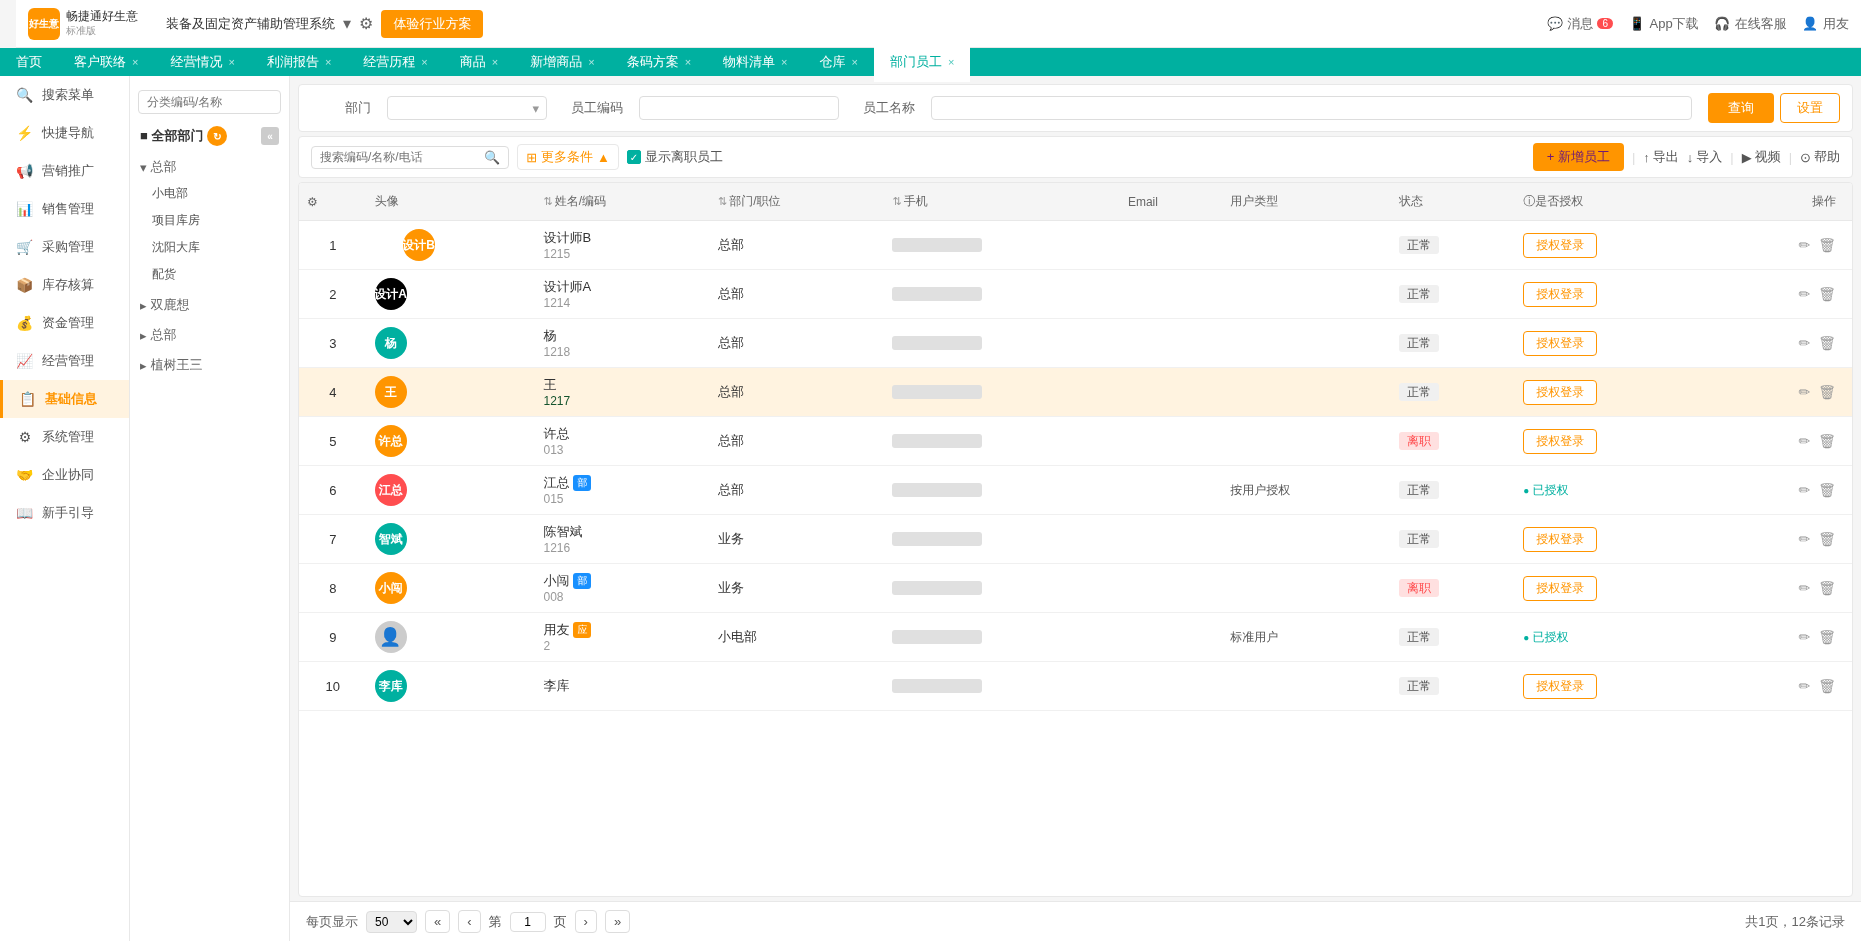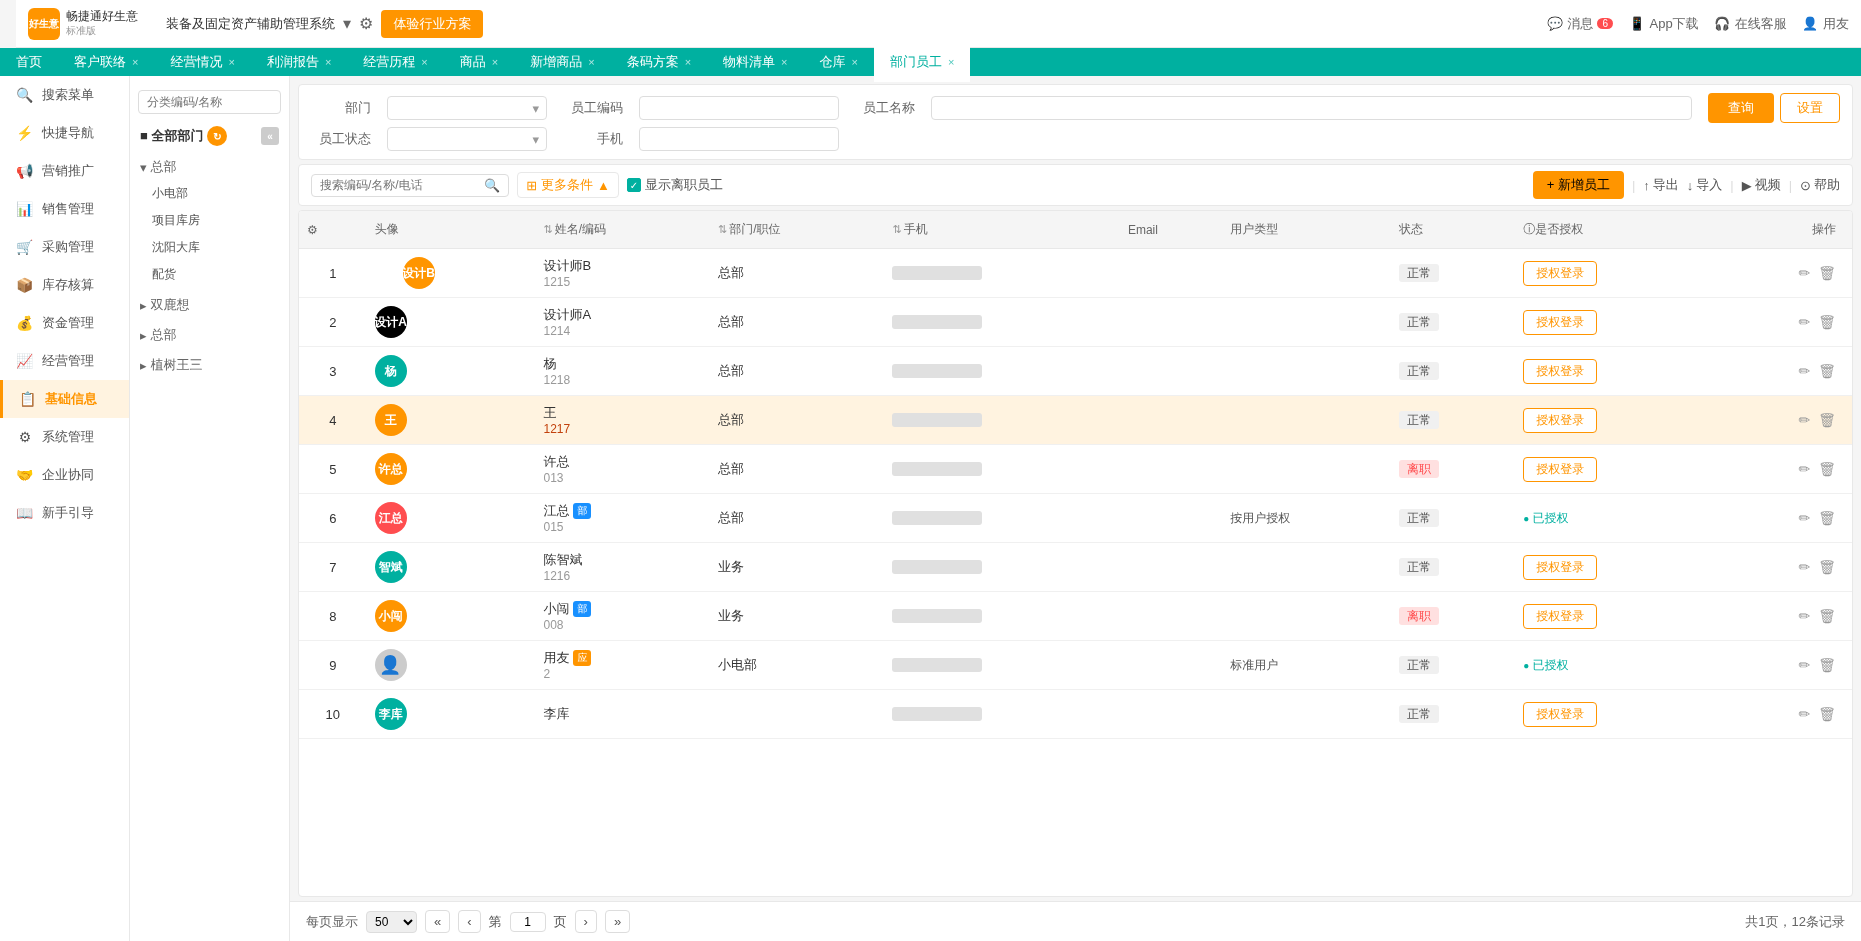--- a/index.html
+++ b/index.html
@@ -65,21 +65,21 @@
     .btn-reset { background: #fff; color: #ff9500; border: 1px solid #ff9500; border-radius: 4px; padding: 5px 16px; cursor: pointer; font-size: 13px; }
 
     
     .toolbar { background: #fff; margin: 4px 8px 0 8px; border-radius: 4px; padding: 6px 12px; border: 1px solid #e8e8e8; display: flex; align-items: center; gap: 8px; }
     .toolbar-search { display: flex; align-items: center; border: 1px solid #ddd; border-radius: 4px; padding: 3px 8px; gap: 4px; }
     .toolbar-search input { border: none; outline: none; font-size: 12px; color: #666; width: 160px; }
     .filter-more { display: flex; align-items: center; gap: 4px; color: #ff9500; font-size: 12px; cursor: pointer; border: 1px solid #e8e8e8; border-radius: 4px; padding: 3px 8px; }
     .show-resigned { display: flex; align-items: center; gap: 4px; color: #555; font-size: 12px; cursor: pointer; }
     .checkbox-custom { width: 14px; height: 14px; border: 1px solid #00b0a0; border-radius: 2px; background: #00b0a0; display: flex; align-items: center; justify-content: center; color: #fff; font-size: 10px; }
     .toolbar-right { margin-left: auto; display: flex; align-items: center; gap: 8px; }
-    .btn-add-emp { background: #ff9500; color: #000000; border: none; border-radius: 4px; padding: 5px 14px; cursor: pointer; font-size: 13px; display: flex; align-items: center; gap: 4px; text-align: right; }
+    .btn-add-emp { background: #ff9500; color: #701a75; border: none; border-radius: 4px; padding: 5px 14px; cursor: pointer; font-size: 13px; display: flex; align-items: center; gap: 4px; text-align: right; }
     .toolbar-action { color: #555; font-size: 12px; cursor: pointer; display: flex; align-items: center; gap: 3px; }
     .toolbar-divider { color: #ddd; }
 
     
     .table-wrap { flex: 1; overflow-y: auto; margin: 4px 8px; background: #fff; border-radius: 4px; border: 1px solid #e8e8e8; }
     table { width: 100%; border-collapse: collapse; }
     thead tr { background: #f5f5f5; border-bottom: 1px solid #e8e8e8; }
     th { padding: 10px 8px; color: #666; font-weight: normal; font-size: 12px; text-align: left; white-space: nowrap; border-bottom: 1px solid #e8e8e8; }
     td { padding: 8px 8px; color: #333; font-size: 13px; border-bottom: 1px solid #f0f0f0; white-space: nowrap; }
     tr.highlighted { background: #fff3e0; }
@@ -289,30 +289,20 @@
             </select>
           </div>
           <span class="filter-label">员工编码</span>
           <input class="filter-input" type="text" style="">
           <span class="filter-label">员工名称</span>
           <input class="filter-input" type="text" style="flex: 1 1 0%;">
           <div class="filter-actions">
             <button class="btn-query">查询</button>
             <button class="btn-reset">设置</button>
           </div>
-        </div>
-        <div class="filter-row">
-          <span class="filter-label">员工状态</span>
-          <div class="filter-select-wrap">
-            <select class="filter-select">
-              <option></option>
-            </select>
-          </div>
-          <span class="filter-label">手机</span>
-          <input class="filter-input" type="text" style="">
         </div>
       </div>
 
       <div class="toolbar">
         <div class="toolbar-search">
           <input type="text" placeholder="搜索编码/名称/电话" style="">
           <span>🔍</span>
         </div>
         <div class="filter-more">
           <span>⊞</span>
@@ -440,21 +430,21 @@
               </tr>
               <tr class="highlighted">
                 <td style="text-align: center;">4</td>
                 <td>
                   <div class="avatar" style="background: rgb(255, 149, 0);">王</div>
                 </td>
                 <td>
                   <div style="display: flex; align-items: center; gap: 4px;">
                     <span>王</span>
                   </div>
-                  <div style="color: #c2410c; font-size: 12px;">1217</div>
+                  <div style="color: #14532d; font-size: 12px;">1217</div>
                 </td>
                 <td>总部</td>
                 <td><span class="blurred" style="background: rgb(224, 224, 224); border-radius: 3px; display: inline-block; min-width: 90px; height: 14px;">••••••••</span></td>
                 <td></td>
                 <td style="color: rgb(85, 85, 85); font-size: 12px;"></td>
                 <td><span class="status-normal">正常</span></td>
                 <td><button class="btn-authorize">授权登录</button></td>
                 <td style="text-align: right; padding-right: 16px;">
                   <div class="action-icons" style="justify-content: flex-end;">
                     <span class="action-icon">✏</span>

